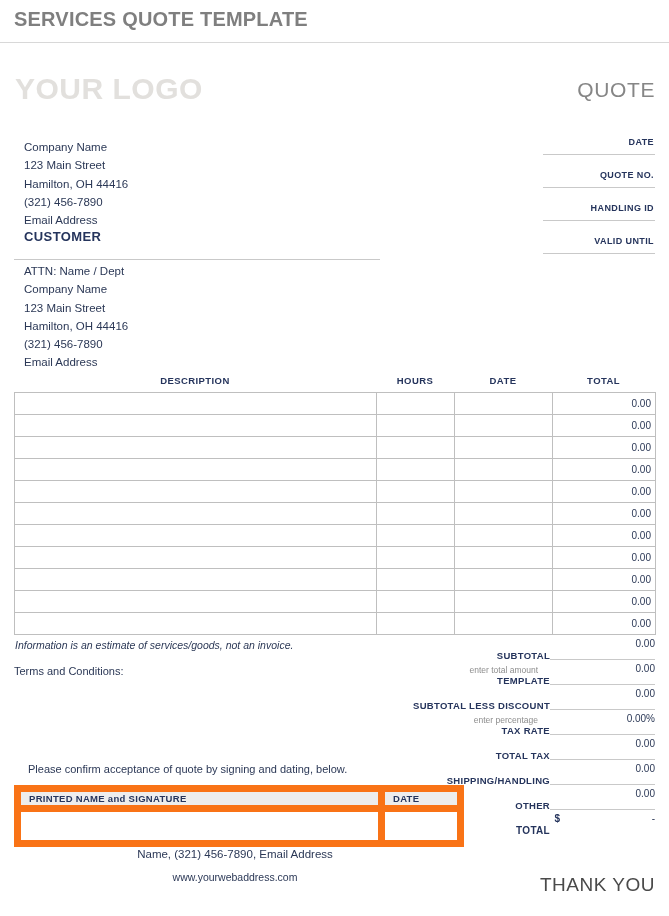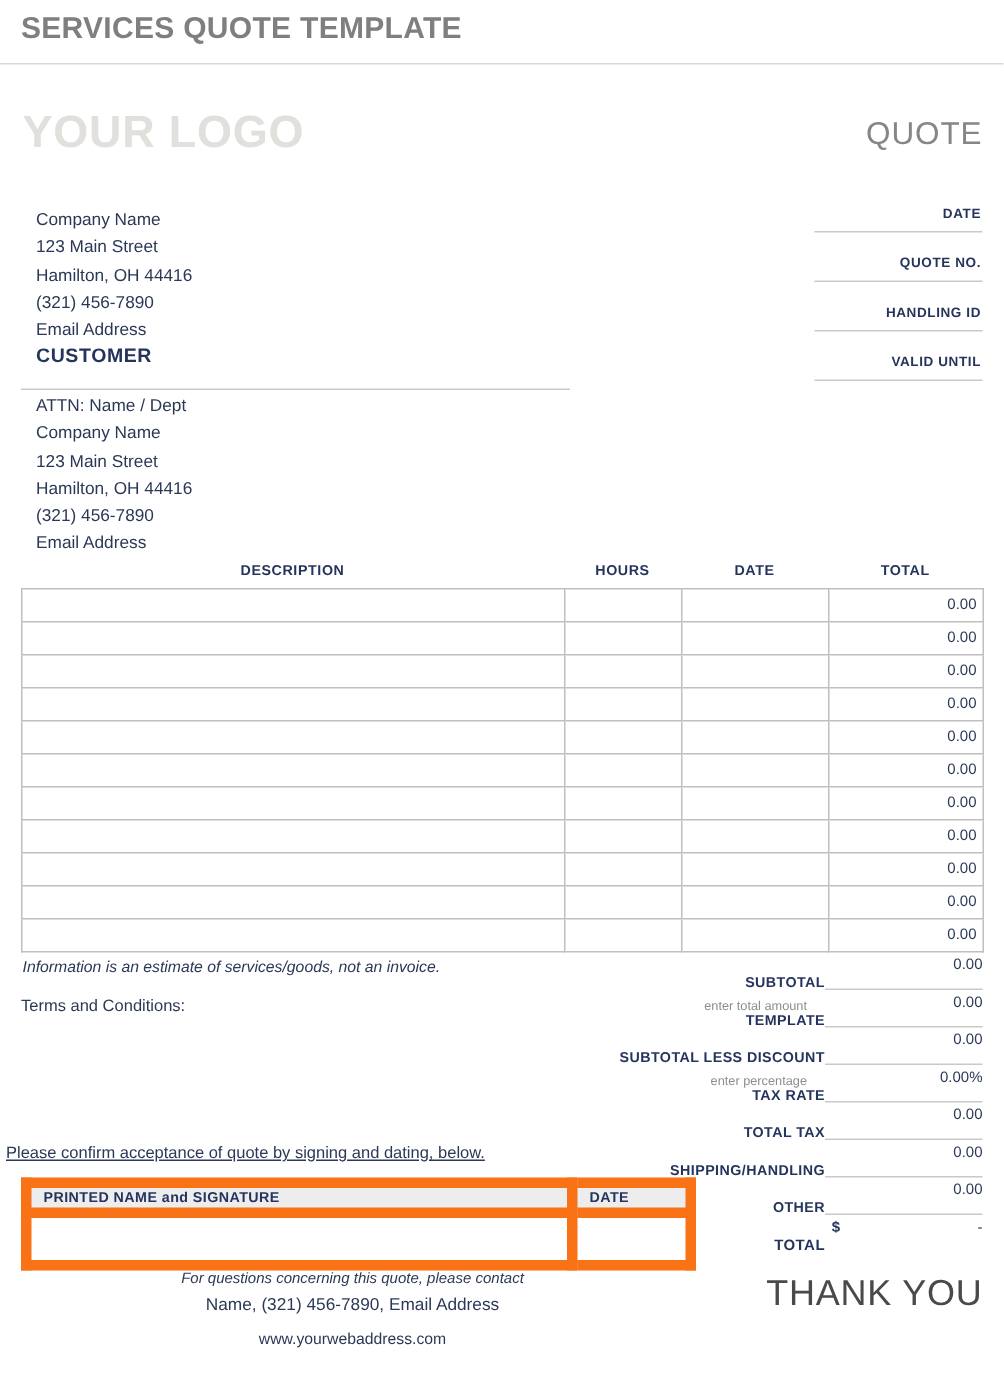--- a/index.html
+++ b/index.html
@@ -178,26 +178,25 @@
   .terms-label {
     position: absolute;
     left: 14px;
     top: 665px;
     font-size: 11px;
     color: #2b3856;
     white-space: nowrap;
   }
   .confirm-note {
     position: absolute;
-    left: 4px;
+    left: 28px;
     top: 763px;
     font-size: 11px;
     color: #2b3856;
     white-space: nowrap;
-    text-decoration: underline;
   }
 
   
   .totals {
     position: absolute;
     left: 380px;
     top: 634px;
     width: 275px;
   }
   .tot-row {
@@ -296,22 +295,22 @@
     line-height: 19px;
   }
   .foot-3 {
     font-size: 10.5px;
     color: #2b3856;
     line-height: 26px;
   }
   .thank-you {
     position: absolute;
     right: 14px;
-    top: 849px;
-    font-size: 24px;
+    top: 874px;
+    font-size: 19px;
     letter-spacing: 0.5px;
     color: #4a4a4a;
     white-space: nowrap;
   }
 </style>
 </head>
 <body>
 
 <div class="page">
 
@@ -493,20 +492,19 @@
         <td class="sg-date">DATE</td>
       </tr>
       <tr class="sig-body">
         <td class="sg-name"></td>
         <td class="sg-date"></td>
       </tr>
     </tbody>
   </table>
 
   <div class="footer">
-    <div class="foot-1">For questions concerning this quote, please contact</div>
     <div class="foot-2">Name, (321) 456-7890, Email Address</div>
     <div class="foot-3">www.yourwebaddress.com</div>
   </div>
 
   <div class="thank-you">THANK YOU</div>
 
 </div>
 
 </body></html>

